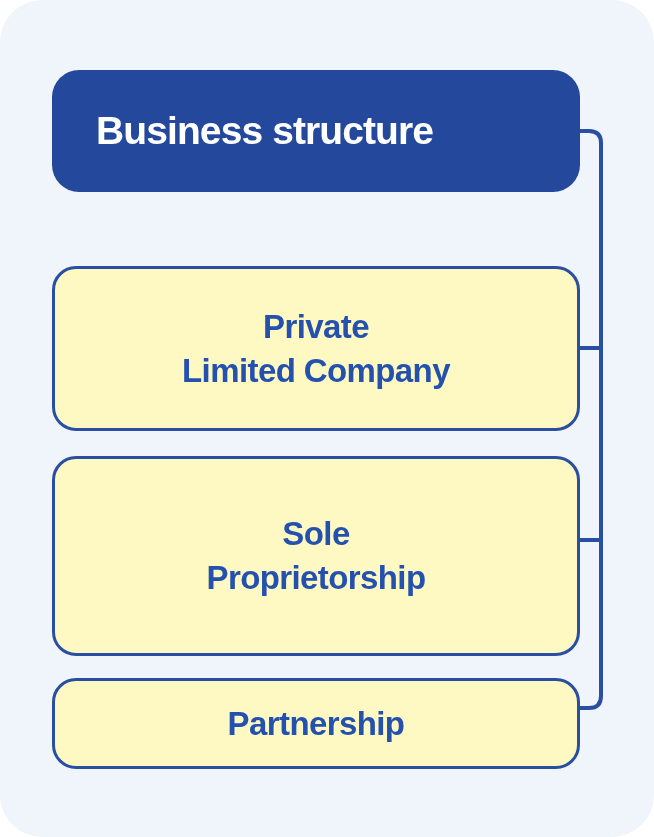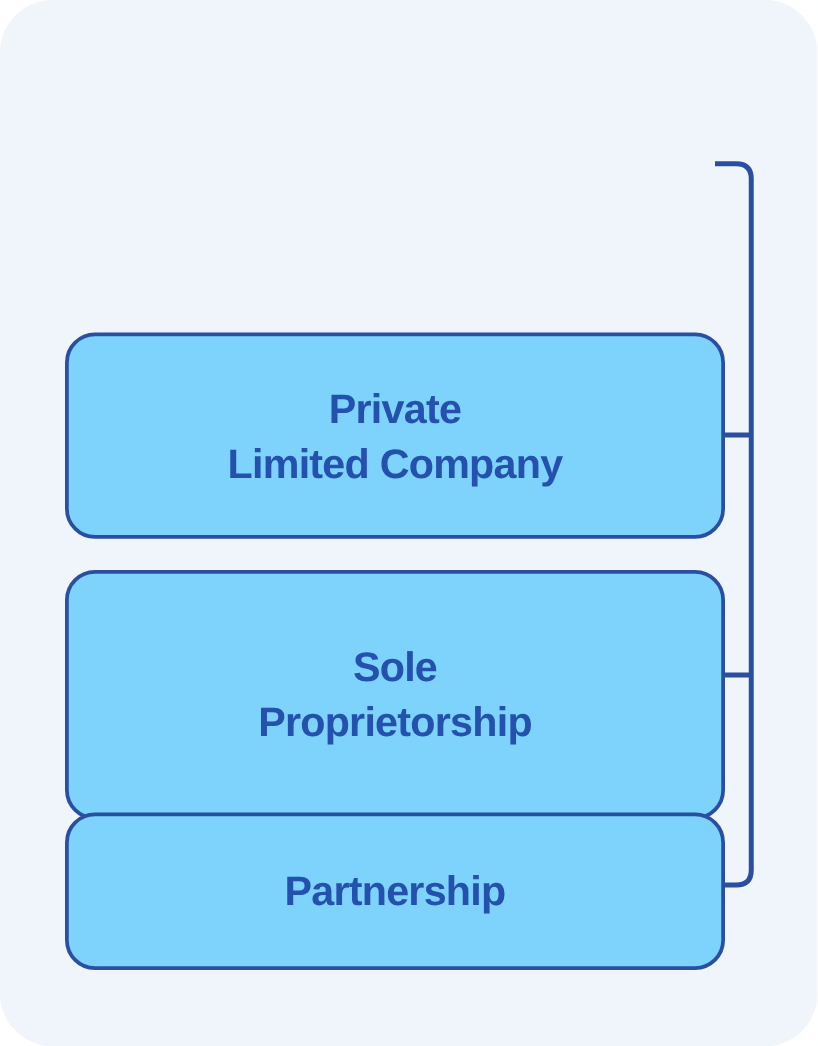--- a/index.html
+++ b/index.html
@@ -56,54 +56,57 @@
   }
   .node-header .label {
     color: #ffffff;
     font-size: 39px;
     font-weight: bold;
     letter-spacing: -0.9px;
     line-height: 1.05;
     text-align: left;
   }
   .node-option {
-    background: #7dd3fc;
+    background: #fef9c3;
     border: 3px solid #2a4fa2;
     border-radius: 24px;
     justify-content: center;
     left: 52px;
     width: 528px;
   }
   .node-option .label {
     color: #2450ae;
     font-size: 33px;
     font-weight: bold;
     line-height: 1.33;
     text-align: center;
     letter-spacing: -0.6px;
     white-space: pre-line;
   }
   #node-private  { top: 266px; height: 165px; }
   #node-sole     { top: 456px; height: 200px; }
-  #node-partner  { top: 650px; height: 126px; }
+  #node-partner  { top: 678px; height: 91px; }
 </style>
 </head>
 <body>
 
 <div id="stage">
 
   <div id="canvas-bg"></div>
 
   <svg id="connectors" viewBox="0 0 654 837" width="654" height="837" aria-hidden="true">
 
     <path d="M 572 131 L 589 131 Q 601 131 601 143 L 601 696 Q 601 708 589 708 L 572 708" fill="none" stroke="#2a4fa2" stroke-width="4" stroke-linecap="butt"></path>
     <path d="M 601 348 L 574 348" fill="none" stroke="#2a4fa2" stroke-width="4"></path>
     <path d="M 601 540 L 574 540" fill="none" stroke="#2a4fa2" stroke-width="4"></path>
   </svg>
 
+  <div class="node node-header">
+    <div class="label">Business structure</div>
+  </div>
 
   <div class="node node-option" id="node-private">
     <div class="label">Private
 Limited Company</div>
   </div>
 
   <div class="node node-option" id="node-sole">
     <div class="label">Sole
 Proprietorship</div>
   </div>

